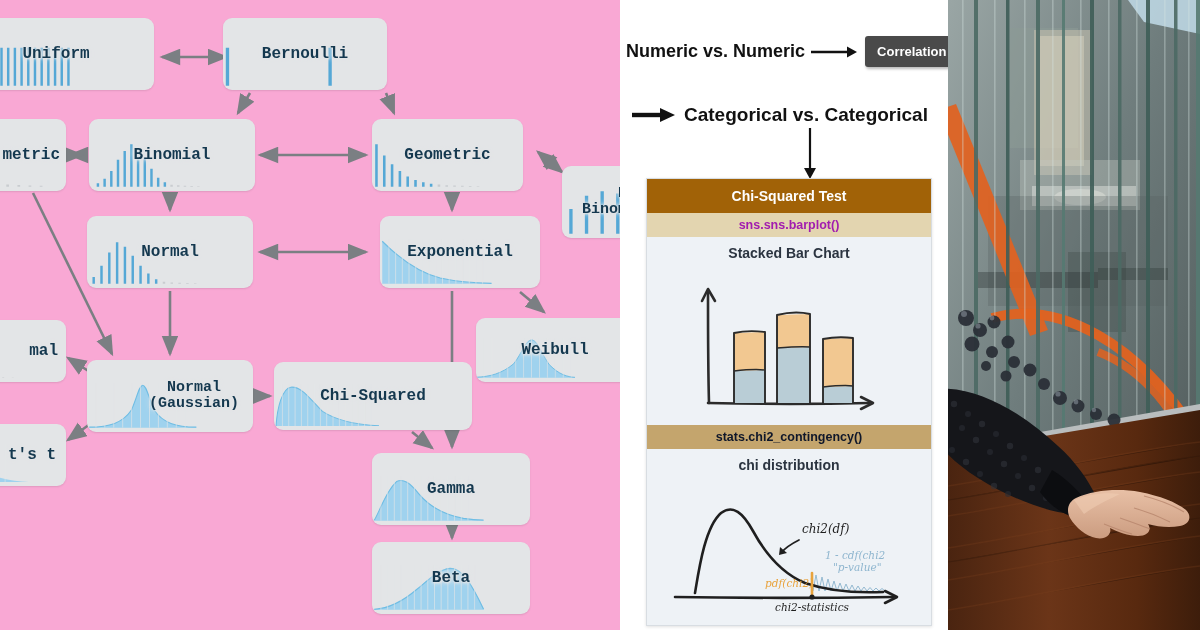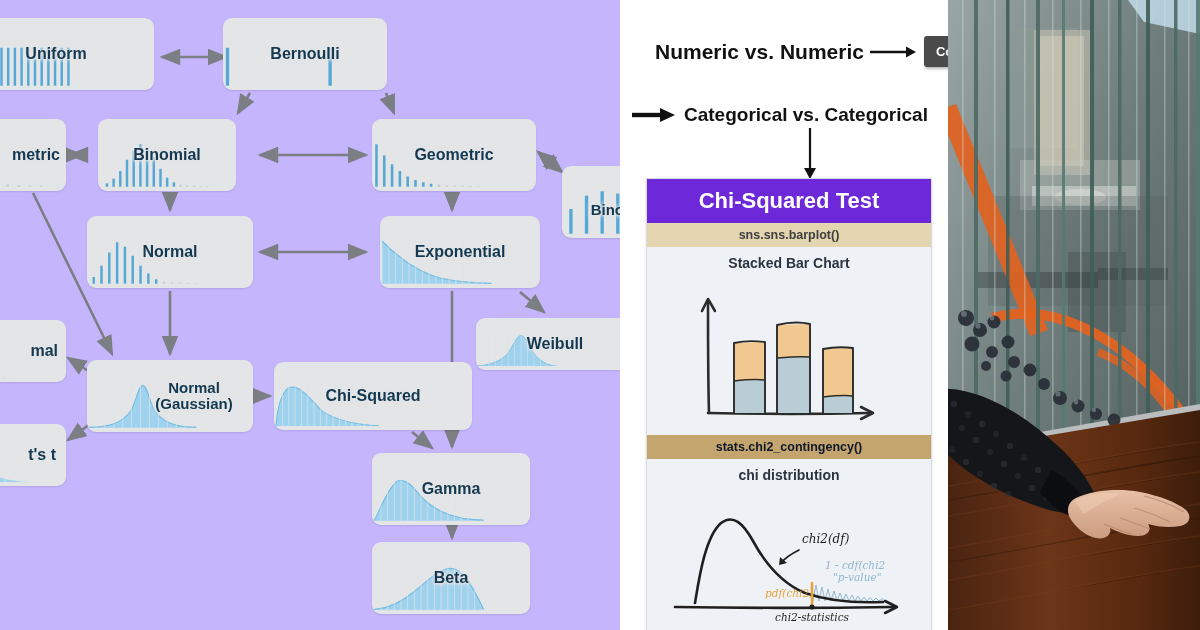--- a/index.html
+++ b/index.html
@@ -4,21 +4,21 @@
 <style>
   html,body{margin:0;padding:0;}
   body{
     width:1200px;height:630px;overflow:hidden;
     background:#ffffff;
     font-family:"Liberation Sans", sans-serif;
   }
   .stage{position:relative;width:1200px;height:630px;overflow:hidden;background:#fff;}
 
   
-  .panel-diagram{position:absolute;left:0;top:0;width:640px;height:630px;background:#c4b5fd;overflow:hidden;}
+  .panel-diagram{position:absolute;left:0;top:0;width:640px;height:630px;background:#f9a8d4;overflow:hidden;font-family:Liberation Mono, monospace;}
   .dist-box{
     position:absolute;background:#e3e5e7;border-radius:9px;overflow:hidden;
     box-shadow:0 1px 2px rgba(0,0,0,.10);
   }
   .dist-box .spark{position:absolute;left:0;right:0;bottom:4px;height:62%;}
   .dist-box .dlabel{
     position:absolute;left:0;right:0;top:50%;transform:translateY(-50%);
     text-align:center;color:#14384f;font-weight:bold;font-size:16px;line-height:1.05;
     text-shadow:0 0 3px #e3e5e7,0 0 5px #e3e5e7,0 0 7px #e3e5e7,1px 1px 2px #e3e5e7;
     pointer-events:none;
@@ -31,22 +31,22 @@
   .flow-row{position:absolute;display:flex;align-items:center;white-space:nowrap;}
   .flow-text{font-weight:bold;color:#111;}
   .dark-chip{
     background:#4a4a4a;color:#fff;font-weight:bold;font-size:13px;
     padding:8px 12px;border-radius:3px;box-shadow:1px 2px 3px rgba(0,0,0,.28);
   }
   .card{
     position:absolute;left:26px;top:178px;width:284px;
     border:1px solid #d8dde2;background:#eef2f6;box-shadow:0 1px 3px rgba(0,0,0,.12);
   }
-  .card-head{background:#6d28d9;color:#fff;text-align:center;font-weight:bold;font-size:22px;padding:9px 7px;}
-  .band-light{background:#e3d5b0;color:#404040;text-align:center;font-weight:bold;font-size:12.5px;padding:5px 0;}
+  .card-head{background:#a16207;color:#fff;text-align:center;font-weight:bold;font-size:14px;padding:9px 7px;}
+  .band-light{background:#e3d5b0;color:#a21caf;text-align:center;font-weight:bold;font-size:12.5px;padding:5px 0;}
   .band-dark{background:#c4a56d;color:#0f172a;text-align:center;font-weight:bold;font-size:12.5px;padding:5px 0;}
   .card-sec{background:#eef2f6;padding:8px 0 6px;}
   .sec-title{text-align:center;font-weight:bold;font-size:14px;color:#2b3440;margin-bottom:2px;}
 
   
   .panel-photo{position:absolute;left:948px;top:0;width:252px;height:630px;overflow:hidden;background:#6c6f70;}
 </style>
 </head>
 <body>
 
@@ -151,21 +151,21 @@
           <line x1="56" y1="40" x2="56" y2="37"></line>
             <line x1="66" y1="40" x2="66" y2="38"></line>
             <line x1="76" y1="40" x2="76" y2="38.6"></line>
           <line x1="86" y1="40" x2="86" y2="39"></line>
             <line x1="96" y1="40" x2="96" y2="39.3"></line>
         </g>
       </svg>
       <div class="dlabel" style="text-align:right;padding-right:6px;">metric</div>
     </div>
 
-    <div class="dist-box" style="left:98px;top:119px;width:138px;height:72px;">
+    <div class="dist-box" style="left:89px;top:119px;width:166px;height:72px;">
       <svg class="spark" viewBox="0 0 100 40" preserveAspectRatio="none">
         <g stroke="#55a8d6" stroke-width="2.2">
           <line x1="8" y1="40" x2="8" y2="37"></line>
             <line x1="14" y1="40" x2="14" y2="33"></line>
             <line x1="20" y1="40" x2="20" y2="26"></line>
           <line x1="26" y1="40" x2="26" y2="16"></line>
             <line x1="32" y1="40" x2="32" y2="8"></line>
             <line x1="38" y1="40" x2="38" y2="2"></line>
           <line x1="44" y1="40" x2="44" y2="6"></line>
             <line x1="50" y1="40" x2="50" y2="14"></line>
@@ -177,21 +177,21 @@
           <line x1="74" y1="40" x2="74" y2="38.4"></line>
             <line x1="80" y1="40" x2="80" y2="38.8"></line>
             <line x1="86" y1="40" x2="86" y2="39.2"></line>
           <line x1="92" y1="40" x2="92" y2="39.4"></line>
             <line x1="98" y1="40" x2="98" y2="39.6"></line>
         </g>
       </svg>
       <div class="dlabel">Binomial</div>
     </div>
 
-    <div class="dist-box" style="left:372px;top:119px;width:164px;height:72px;">
+    <div class="dist-box" style="left:372px;top:119px;width:151px;height:72px;">
       <svg class="spark" viewBox="0 0 100 40" preserveAspectRatio="none">
         <g stroke="#55a8d6" stroke-width="2.3">
           <line x1="4" y1="40" x2="4" y2="2"></line>
             <line x1="11" y1="40" x2="11" y2="12"></line>
             <line x1="18" y1="40" x2="18" y2="20"></line>
           <line x1="25" y1="40" x2="25" y2="26"></line>
             <line x1="32" y1="40" x2="32" y2="31"></line>
             <line x1="39" y1="40" x2="39" y2="34"></line>
           <line x1="46" y1="40" x2="46" y2="36"></line>
             <line x1="53" y1="40" x2="53" y2="37.4"></line>
@@ -286,21 +286,21 @@
           <line x1="52" y1="40" x2="52" y2="38.6"></line>
             <line x1="62" y1="40" x2="62" y2="38.9"></line>
             <line x1="72" y1="40" x2="72" y2="39.1"></line>
           <line x1="82" y1="40" x2="82" y2="39.3"></line>
             <line x1="92" y1="40" x2="92" y2="39.5"></line>
         </g>
       </svg>
       <div class="dlabel" style="text-align:right;padding-right:8px;">mal</div>
     </div>
 
-    <div class="dist-box" style="left:476px;top:318px;width:158px;height:52px;">
+    <div class="dist-box" style="left:476px;top:318px;width:158px;height:64px;">
       <svg class="spark" viewBox="0 0 100 40" preserveAspectRatio="none">
         <path d="M0,39.6 C14,39 26,36 38,26 C46,16 50,2 56,2 C62,2 66,16 74,27 C84,37 92,39.2 100,39.7 L100,40 L0,40 Z" fill="#9fd2ee"></path>
         <path d="M0,39.6 C14,39 26,36 38,26 C46,16 50,2 56,2 C62,2 66,16 74,27 C84,37 92,39.2 100,39.7" stroke="#6fbde4" stroke-width="1" fill="none"></path>
         <g stroke="#e3e5e7" stroke-width="0.7" opacity="0.85">
           <line x1="8" y1="0" x2="8" y2="40"></line>
             <line x1="16" y1="0" x2="16" y2="40"></line>
             <line x1="24" y1="0" x2="24" y2="40"></line>
           <line x1="32" y1="0" x2="32" y2="40"></line>
             <line x1="40" y1="0" x2="40" y2="40"></line>
             <line x1="48" y1="0" x2="48" y2="40"></line>
@@ -427,21 +427,21 @@
         </g>
       </svg>
       <div class="dlabel">Beta</div>
     </div>
 
   </div>
 
   <div class="panel-card">
 
     <div class="flow-row" style="left:6px;top:36px;">
-      <span class="flow-text" style="font-size:21px;margin-left:29px;">Numeric vs. Numeric</span>
+      <span class="flow-text" style="font-size:18px;">Numeric vs. Numeric</span>
       <svg width="48" height="16" viewBox="0 0 48 16" style="margin:0 6px;">
         <line x1="0" y1="8" x2="36" y2="8" stroke="#111" stroke-width="2.4"></line>
         <path d="M36,2.4 L46,8 L36,13.6 Z" fill="#111"></path>
       </svg>
       <span class="dark-chip">Correlation Test</span>
     </div>
 
     <div class="flow-row" style="left:12px;top:104px;">
       <svg width="44" height="18" viewBox="0 0 44 18" style="margin-right:8px;">
         <line x1="0" y1="9" x2="30" y2="9" stroke="#111" stroke-width="4.4"></line>

